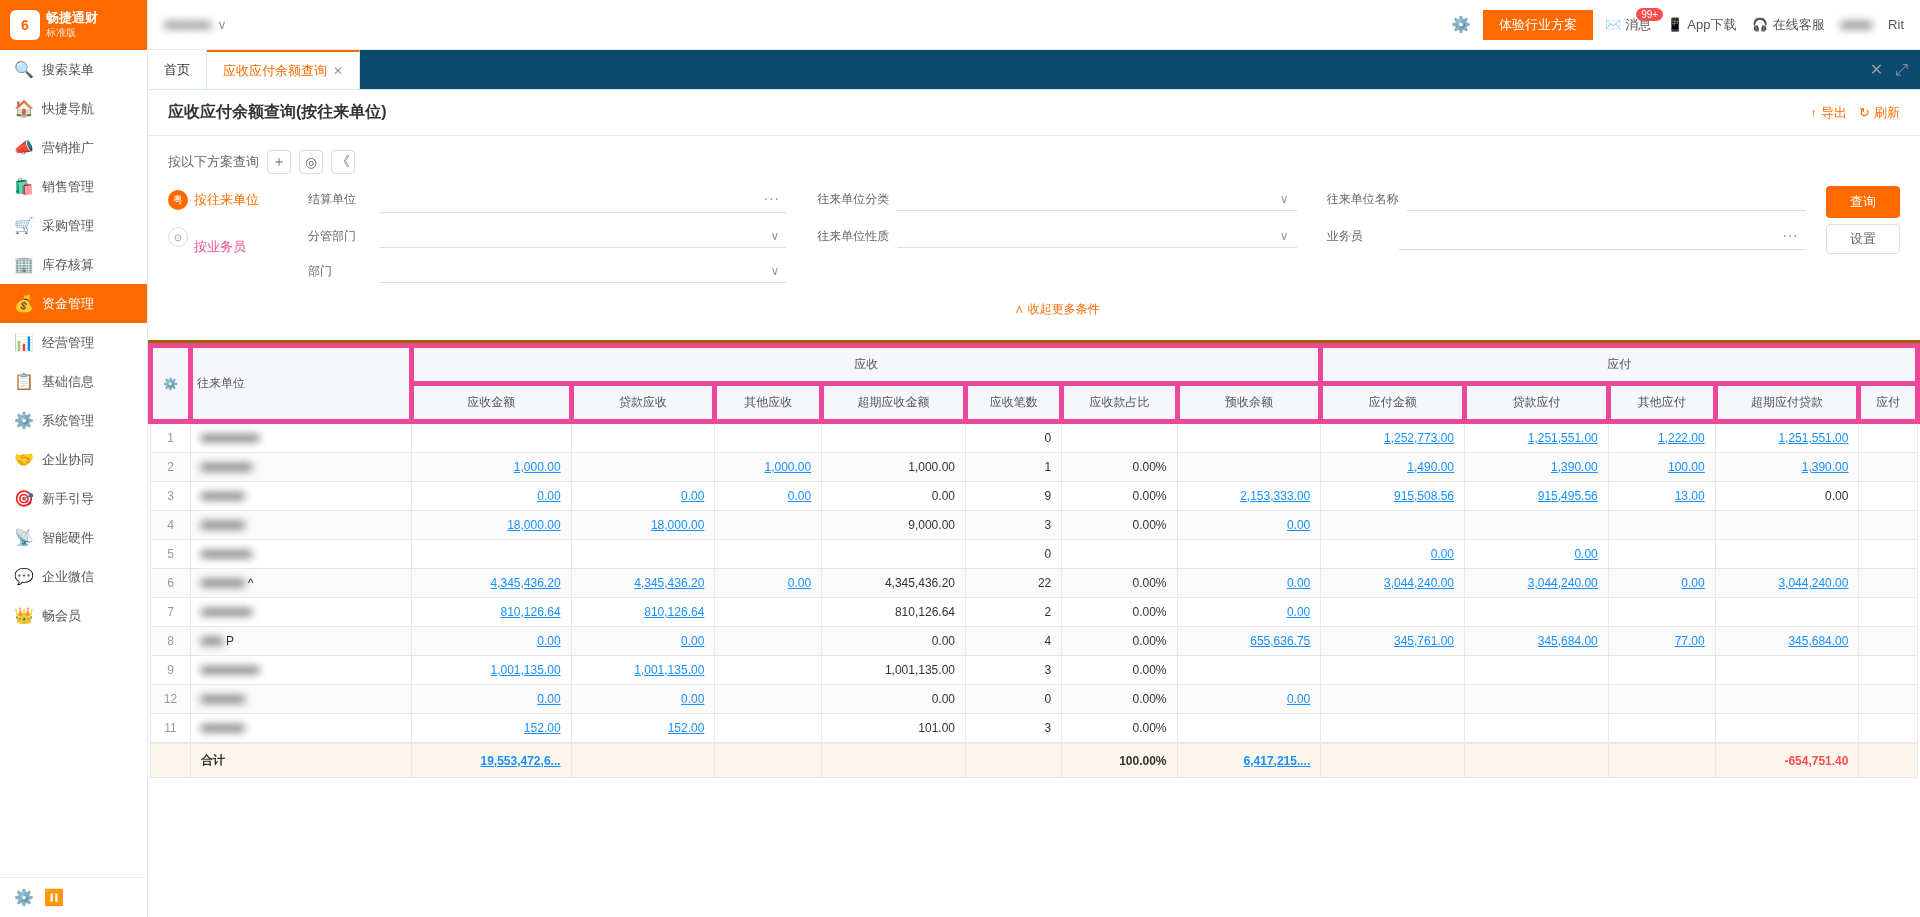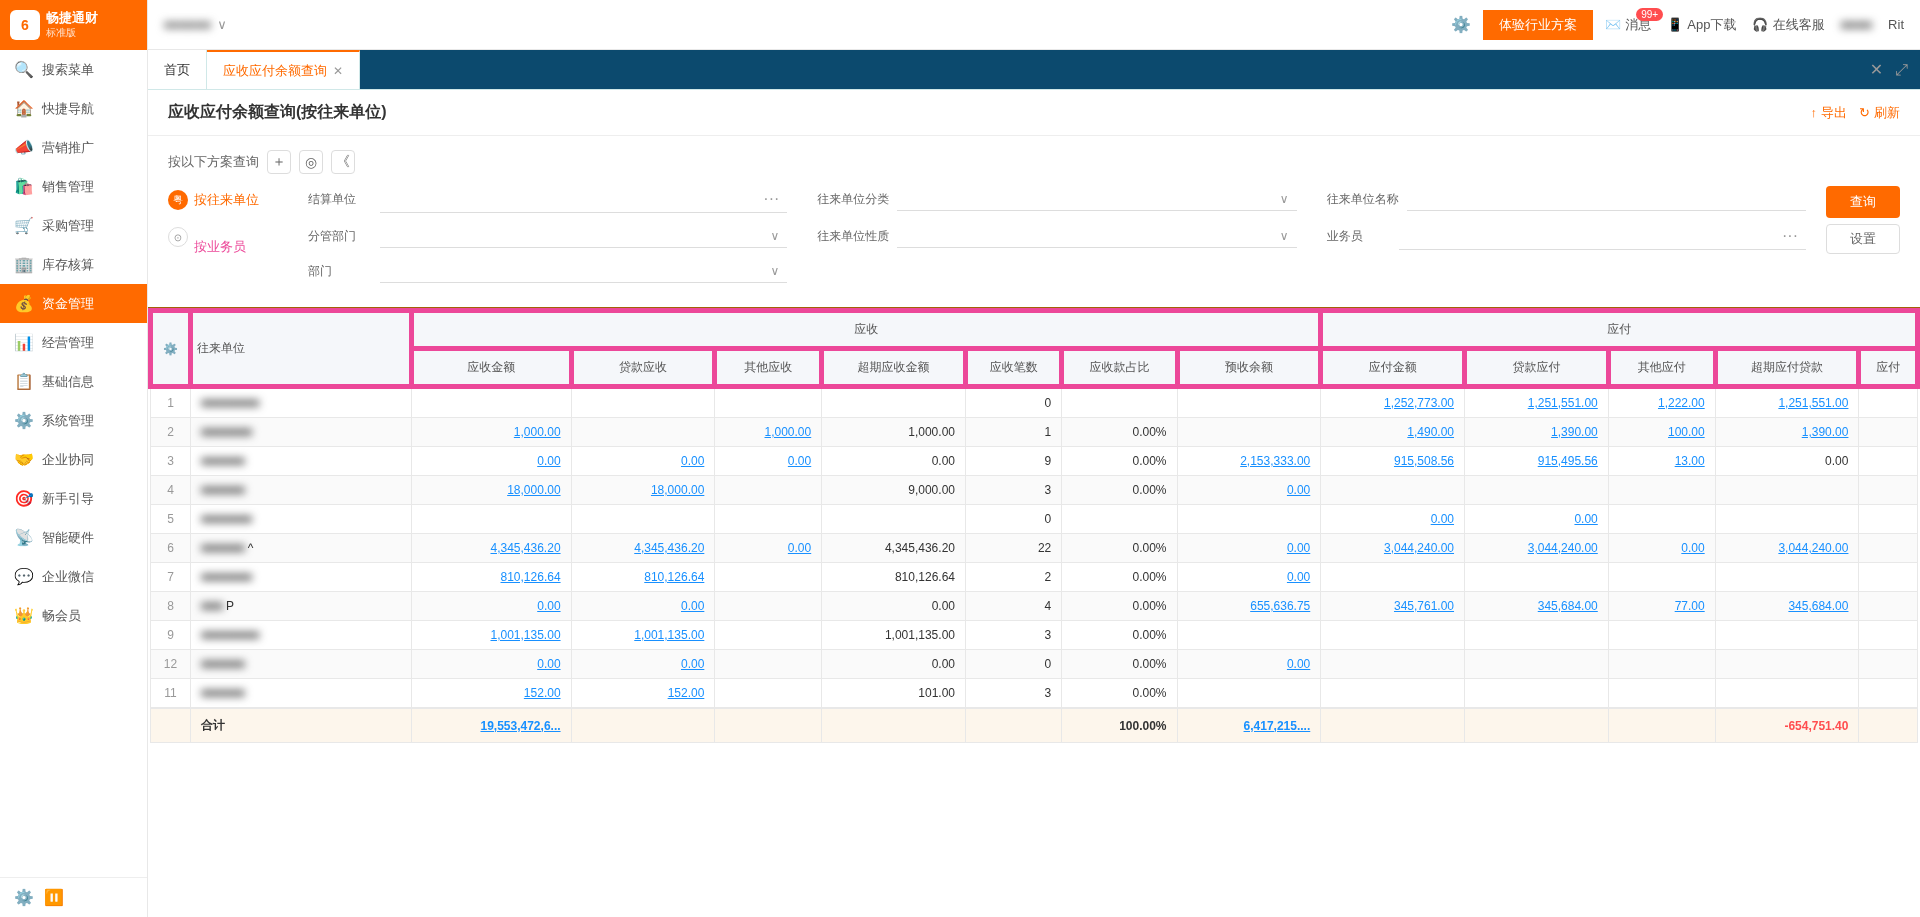--- a/index.html
+++ b/index.html
@@ -40,21 +40,21 @@
     .tab-close { color: #999; font-size: 12px; cursor: pointer; }
 
     
     .page { flex: 1; overflow: hidden; display: flex; flex-direction: column; background: #f5f7fa; }
     .page-header { background: #fff; padding: 12px 20px; display: flex; align-items: center; justify-content: space-between; border-bottom: 1px solid #eee; }
     .page-title { font-size: 16px; font-weight: bold; color: #333; }
     .page-header-actions { display: flex; gap: 12px; align-items: center; }
     .page-header-btn { display: flex; align-items: center; gap: 4px; color: #ff6a00; cursor: pointer; font-size: 13px; border: none; background: none; }
 
     
-    .filter-area { background: #fff; padding: 14px 20px; border-bottom: 1px solid #a16207; }
+    .filter-area { background: #fff; padding: 14px 20px; border-bottom: 3px solid #a16207; }
     .filter-top { display: flex; align-items: center; gap: 8px; margin-bottom: 12px; }
     .filter-label { font-size: 13px; color: #666; }
     .filter-icon-btn { width: 24px; height: 24px; border: 1px solid #ddd; border-radius: 4px; display: flex; align-items: center; justify-content: center; cursor: pointer; color: #666; font-size: 14px; }
     .filter-row { display: flex; align-items: center; gap: 8px; }
     .filter-field-label { color: #666; font-size: 12px; white-space: nowrap; min-width: 64px; }
     .filter-input { flex: 1; border: none; border-bottom: 1px solid #ddd; padding: 4px 8px; font-size: 12px; outline: none; color: #333; background: transparent; }
     .filter-dots { color: #999; font-size: 16px; cursor: pointer; }
     .filter-more { text-align: center; padding: 8px; color: #ff6a00; font-size: 12px; cursor: pointer; margin-top: 6px; }
     .filter-actions { display: flex; flex-direction: column; gap: 6px; }
     .btn-query { background: #ff6a00; color: #fff; border: none; padding: 7px 24px; border-radius: 4px; cursor: pointer; font-size: 13px; }
@@ -280,20 +280,24 @@
             </div>
 
             <div class="filter-row">
               <span class="filter-field-label">部门</span>
               <div style="flex:1;border-bottom:1px solid #ddd;padding:4px 8px;display:flex;justify-content:flex-end;">
                 <span style="color:#999;">∨</span>
               </div>
             </div>
           </div>
 
+          <div class="filter-more">
+            <span>∧</span>
+            <span>收起更多条件</span>
+          </div>
         </div>
 
         <div class="filter-actions">
           <button class="btn-query">查询</button>
           <button class="btn-setting">设置</button>
         </div>
       </div>
     </div>
 
     <div class="content-area">

